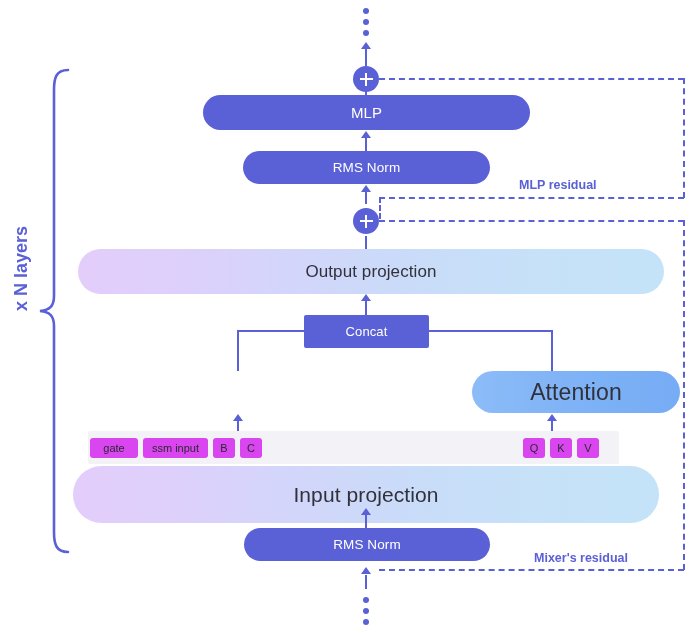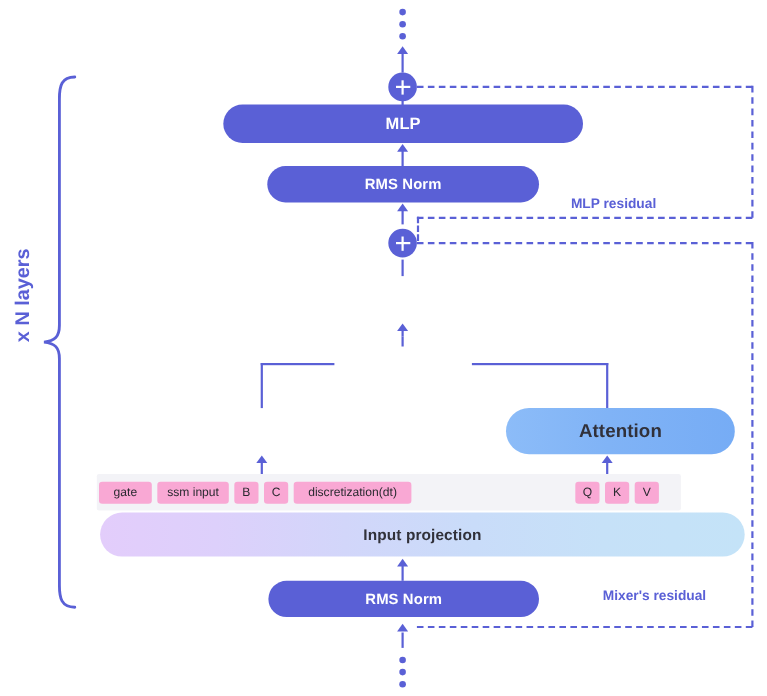--- a/index.html
+++ b/index.html
@@ -19,21 +19,21 @@
     overflow: hidden;
   }
 
   
   .block {
     position: absolute;
     display: flex;
     align-items: center;
     justify-content: center;
     box-sizing: border-box;
-    font-weight: bold;
+    font-weight: normal;
     letter-spacing: .1px;
     white-space: nowrap;
   }
   .pill {
     border-radius: 999px;
   }
   .solid {
     background: #5a60d6;
     color: #ffffff;
   }
@@ -66,31 +66,31 @@
   }
   #ssm-block {
     left: 78px; top: 371px;
     width: 343px; height: 42px;
     font-size: 17px;
     color: #31313a;
     background: linear-gradient(90deg,
         #c4a4f8 0%, #bb9cf6 30%, #b696f5 60%, #b193f4 100%);
   }
   #attention-block {
-    left: 460px; top: 371px;
+    left: 472px; top: 371px;
     width: 208px; height: 42px;
-    font-size: 17px;
+    font-size: 23px;
     color: #31313a;
     background: linear-gradient(90deg,
         #8cbcf8 0%, #80b3f6 45%, #76acf5 100%);
   }
   #input-projection-block {
-    left: 91px; top: 466px;
-    width: 586px; height: 40px;
-    font-size: 14px;
+    left: 73px; top: 466px;
+    width: 586px; height: 57px;
+    font-size: 21px;
     color: #31313a;
     background: linear-gradient(90deg,
         #e3cdfb 0%, #ddd0fb 18%, #d2d6fa 38%,
         #c9dcf9 58%, #c6e1f8 78%, #c4e3f8 100%);
   }
   #rms-norm-bottom-block {
     left: 244px; top: 528px;
     width: 246px; height: 33px;
     font-size: 13.5px;
   }
@@ -104,21 +104,21 @@
     border-radius: 2px;
   }
   .chip {
     position: absolute;
     top: 438px;
     height: 20px;
     display: flex;
     align-items: center;
     justify-content: center;
     box-sizing: border-box;
-    background: #f9a8d4;
+    background: #d946ef;
     border-radius: 3px;
     color: #2a2a30;
     font-size: 11px;
     white-space: nowrap;
     padding: 0 7px;
   }
 
   
   .vline {
     position: absolute;
@@ -245,49 +245,50 @@
 
   <div class="vline" style="left:365px; top:236px; height:15px;"></div>
   <div class="arrow-up" style="left:361px; top:185px;"></div>
   <div class="vline" style="left:365px; top:190px; height:14px;"></div>
 
   <div class="plus-node" style="left:353px; top:208px;"></div>
 
   <div class="dashed-h" style="left:379px; top:220px; width:305px;"></div>
   <div class="dashed-v" style="left:683px; top:220px; height:350px;"></div>
   <div class="dashed-h" style="left:379px; top:569px; width:305px;"></div>
-  <div class="residual-label" style="left:530px; top:534px;margin-left:14px;">Mixer's residual</div>
+  <div class="residual-label" style="left:530px; top:551px;">Mixer's residual</div>
 
   <div class="vline" style="left:365px; top:296px; height:10px;"></div>
 
+  <div class="block pill" id="output-projection-block">Output projection</div>
 
   <div class="vline" style="left:365px; top:306px; height:9px;"></div>
   <div class="arrow-up" style="left:361px; top:294px;"></div>
 
+  <div class="block solid" id="concat-block">Concat</div>
 
   <div class="branch-line" style="left:237px; top:330px; width:67px; height:2px;"></div>
   <div class="branch-line" style="left:237px; top:330px; width:2px; height:41px;"></div>
   <div class="branch-line" style="left:429px; top:330px; width:124px; height:2px;"></div>
   <div class="branch-line" style="left:551px; top:330px; width:2px; height:41px;"></div>
 
 
   <div class="block pill" id="attention-block">Attention</div>
 
   <div class="vline" style="left:237px; top:420px; height:11px;"></div>
   <div class="arrow-up" style="left:233px; top:414px;"></div>
   <div class="vline" style="left:551px; top:420px; height:11px;"></div>
   <div class="arrow-up" style="left:547px; top:414px;"></div>
 
   <div id="chips-band"></div>
 
   <div class="chip" style="left:90px;  width:48px;">gate</div>
   <div class="chip" style="left:143px; width:65px;text-align:right;">ssm input</div>
   <div class="chip" style="left:213px; width:22px;">B</div>
   <div class="chip" style="left:240px; width:22px;">C</div>
-  <div class="chip" style="left:267px; width:107px;">discretization(dt)</div>
 
   <div class="chip" style="left:523px; width:22px;">Q</div>
   <div class="chip" style="left:550px; width:22px;">K</div>
   <div class="chip" style="left:577px; width:22px;">V</div>
 
   <div class="block pill" id="input-projection-block">Input projection</div>
 
   <div class="vline" style="left:365px; top:514px; height:14px;"></div>
   <div class="arrow-up" style="left:361px; top:508px;"></div>
 

